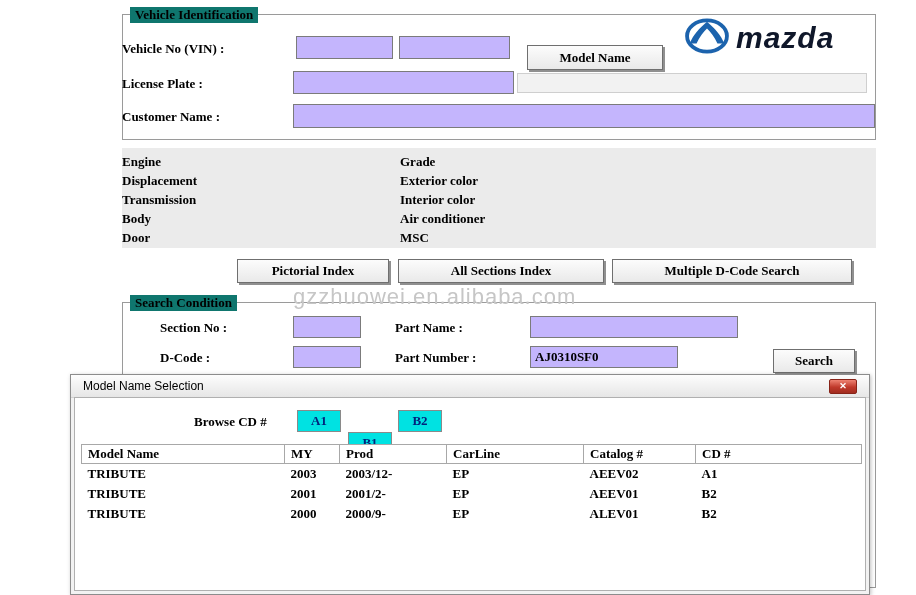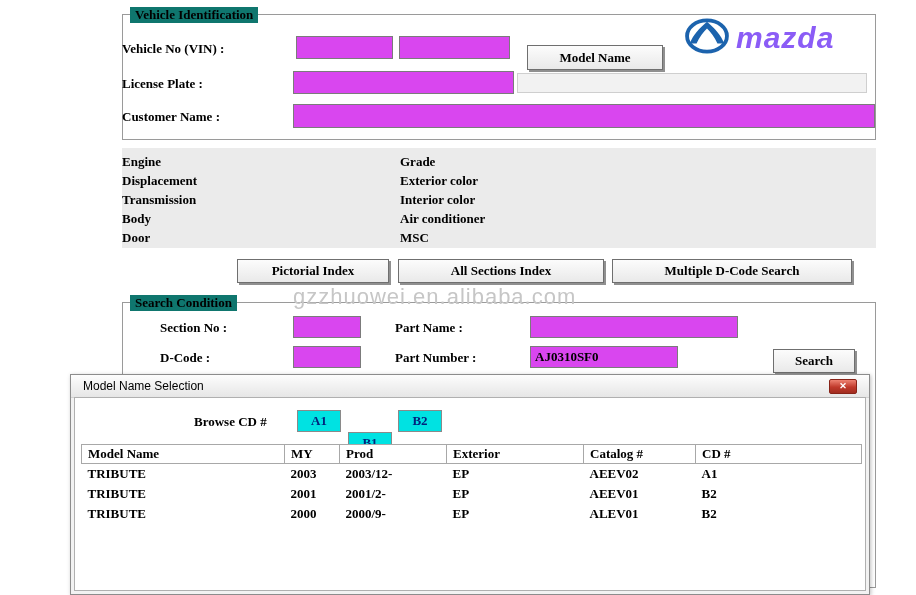--- a/index.html
+++ b/index.html
@@ -1,31 +1,31 @@
 <!DOCTYPE html>
 <html><head>
 <meta charset="utf-8">
 <style>
   html,body{margin:0;padding:0;background:#fff;}
   .screen{position:relative;width:916px;height:595px;background:#ffffff;overflow:hidden;
           font-family:"Liberation Serif",serif;}
   .lbl{position:absolute;font:bold 13px "Liberation Serif",serif;color:#000;white-space:nowrap;}
-  .inp{position:absolute;background:#d946ef;border:1px solid #7b7b7b;box-sizing:border-box;
+  .inp{position:absolute;background:#c4b5fd;border:1px solid #7b7b7b;box-sizing:border-box;
        font:bold 13px "Liberation Serif",serif;padding:2px 4px;outline:none;}
   .btn3d{position:absolute;background:linear-gradient(#fcfcfc,#e9e9e9);border:1px solid #6f6f6f;
          box-shadow:2px 2px 0 rgba(70,70,70,.6);box-sizing:border-box;
          font:bold 13px "Liberation Serif",serif;text-align:center;cursor:pointer;
          display:flex;align-items:center;justify-content:center;}
   .groupbox{position:absolute;border:1px solid #9a9a9a;box-sizing:border-box;background:transparent;}
   .legend{position:absolute;background:#0f766e;padding:0 5px;font:bold 13px "Liberation Serif",serif;white-space:nowrap;z-index:2;}
   .graypanel{position:absolute;background:#ebebeb;}
   .disabled-field{position:absolute;background:#f2f2f2;border:1px solid #cfcfcf;box-sizing:border-box;}
   .watermark{position:absolute;font:22px "Liberation Sans",sans-serif;color:#c6c6c6;letter-spacing:1px;z-index:5;white-space:nowrap;}
   .logo{position:absolute;background:#fff;display:flex;align-items:center;gap:6px;padding:0 4px;box-sizing:border-box;}
-  .logo-word{font:italic bold 30px "Liberation Sans",sans-serif;color:#8b5cf6;letter-spacing:1px;}
+  .logo-word{font:italic bold 30px "Liberation Sans",sans-serif;color:#0f172a;letter-spacing:1px;}
   
   .dialog{position:absolute;left:70px;top:374px;width:800px;height:221px;background:#f2f2f2;
           border:1px solid #8c8c8c;box-sizing:border-box;z-index:10;box-shadow:1px 1px 4px rgba(0,0,0,.25);}
   .titlebar{position:absolute;left:0;top:0;right:0;height:22px;background:linear-gradient(#fdfdfd,#e6e6e6);
             border-bottom:1px solid #d2d2d2;}
   .title-text{position:absolute;left:12px;top:4px;font:12px "Liberation Sans",sans-serif;color:#000;}
   .close-btn{position:absolute;right:12px;top:4px;width:28px;height:15px;border-radius:2px;
              background:linear-gradient(#ee8272,#c0392b 55%,#a12c1f);border:1px solid #872318;
              box-sizing:border-box;color:#fff;font:bold 9px "Liberation Sans",sans-serif;
              text-align:center;line-height:13px;cursor:pointer;}
@@ -118,21 +118,21 @@
             <col style="width:107px">
           <col style="width:137px">
             <col style="width:112px">
             <col style="width:166px">
         </colgroup>
         <thead>
           <tr>
             <th>Model Name</th>
             <th>MY</th>
             <th>Prod</th>
-            <th>Exterior</th>
+            <th>CarLine</th>
             <th>Catalog #</th>
             <th>CD #</th>
           </tr>
         </thead>
         <tbody>
           <tr>
             <td>TRIBUTE</td>
             <td>2003</td>
             <td>2003/12-</td>
             <td>EP</td>

